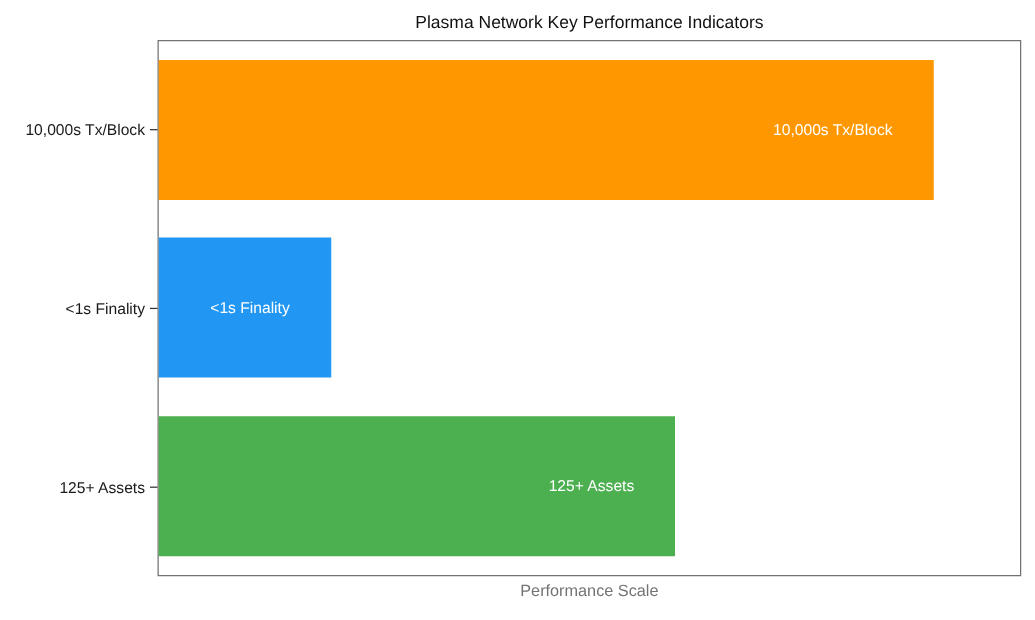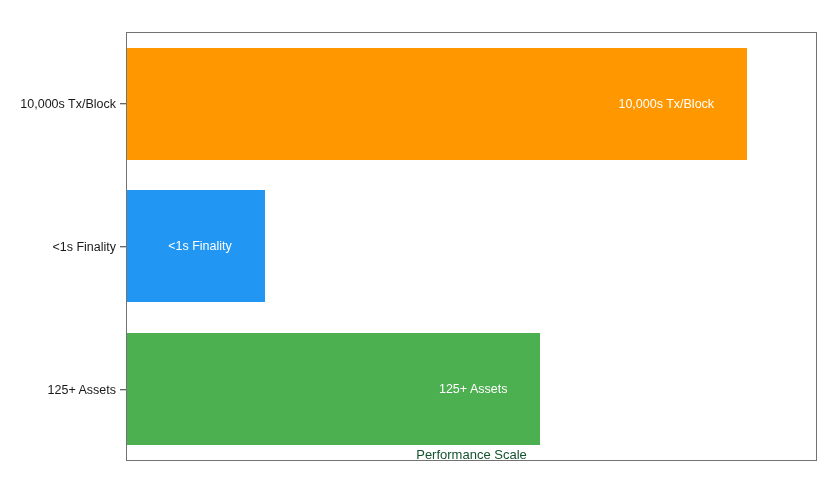--- a/index.html
+++ b/index.html
@@ -69,32 +69,33 @@
     position: absolute;
     left: 119.5px;
     width: 6px;
     height: 1.5px;
     background: #333333;
     transform: translateY(-50%);
   }
   .x-axis-label {
     position: absolute;
     left: 126px;
-    top: 447px;
+    top: 465px;
     width: 691px;
     text-align: center;
     font-size: 13px;
-    color: #14532d;
+    color: #737373;
     white-space: nowrap;
   }
 </style>
 </head>
 <body>
 
 <div class="figure">
+  <div class="chart-title">Plasma Network Key Performance Indicators</div>
 
   <div class="plot-area" id="plot-area">
       <div class="bar-row">
         <div class="bar" style="width: 90%; background: rgb(255, 152, 0);">
           <span class="bar-label" style="color: rgb(255, 255, 255);">10,000s Tx/Block</span>
         </div>
       </div>
       <div class="bar-row">
         <div class="bar" style="width: 20%; background: rgb(33, 150, 243);">
           <span class="bar-label" style="color: rgb(255, 255, 255);">&lt;1s Finality</span>

